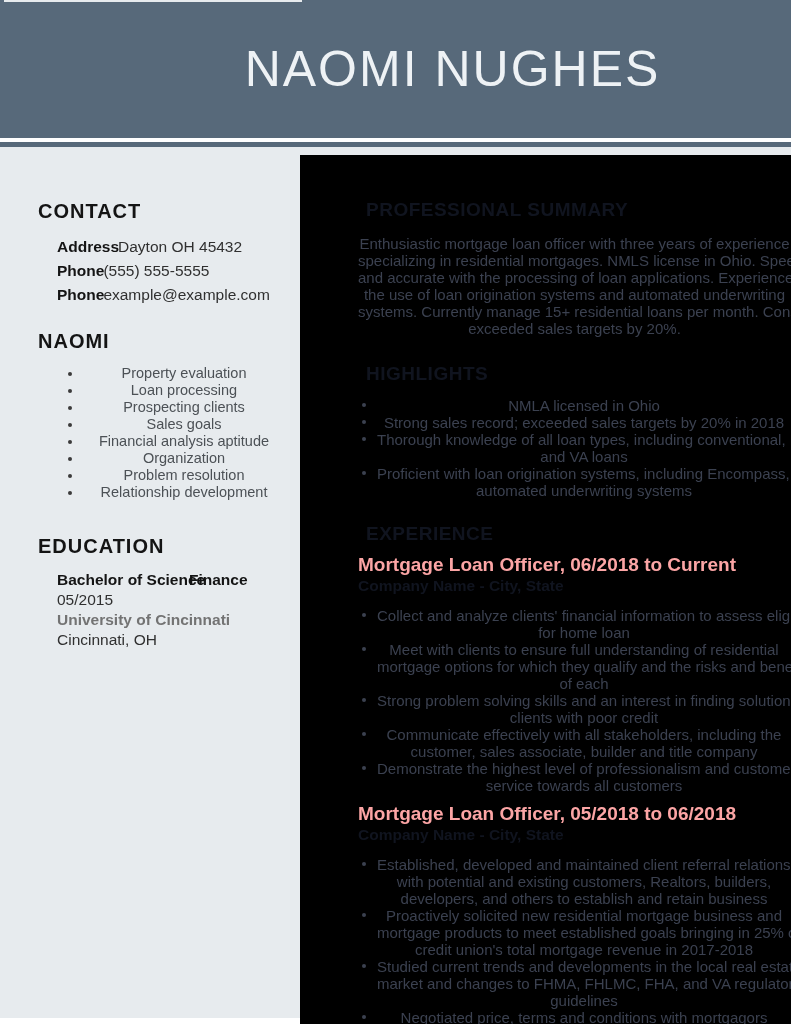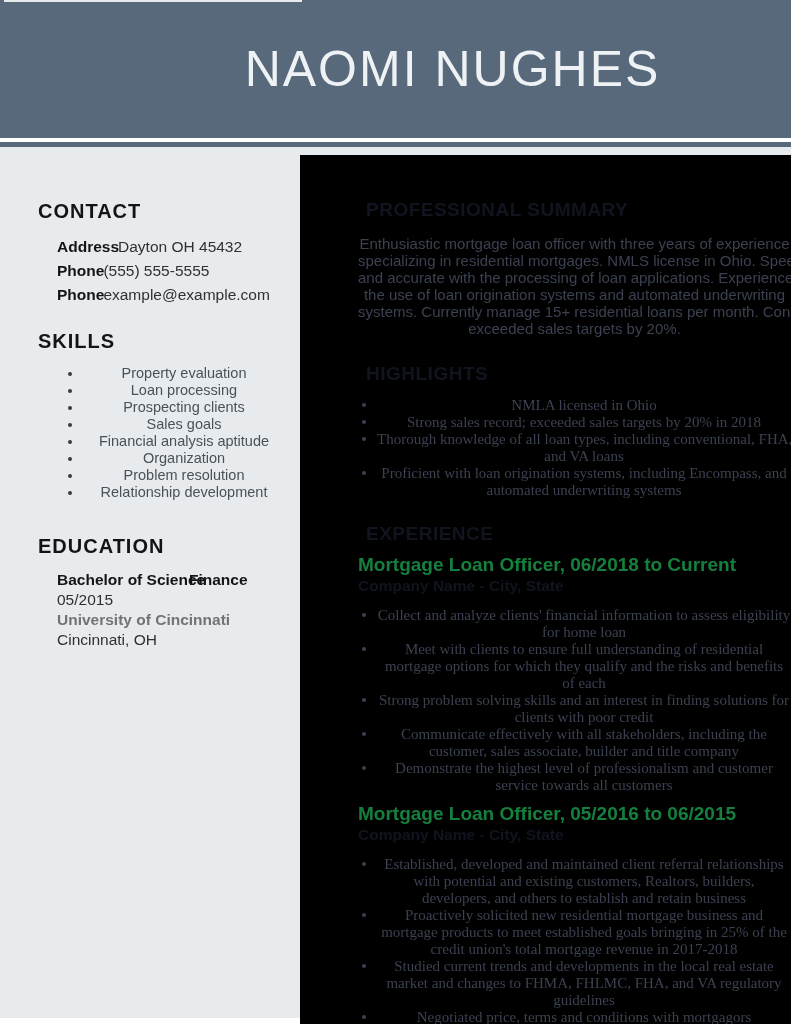--- a/index.html
+++ b/index.html
@@ -39,25 +39,25 @@
   .edu-bold{font-weight:700;color:#737373;}
 
   
   .panel{position:absolute;left:300px;top:155px;width:491px;height:869px;background:#000000;
          box-sizing:border-box;padding:36px 0 0 58px;overflow:hidden;}
   .dark-h{font-size:19px;font-weight:700;letter-spacing:0.5px;color:#10141f;margin:8px;line-height:22px;}
   .h-highlights{margin-top:26px;}
   .h-exp{margin-top:24px;}
   .sum-lines{margin-top:14px;}
   .panel .ln{font-size:15px;line-height:17px;color:#3b4150;}
-  .blist{list-style:none;margin:12px 0 0 0;padding:0;font-family:Liberation Serif, serif;}
+  .blist{list-style:none;margin:12px 0 0 0;padding:0;}
   .blist li{position:relative;padding-left:19px;}
   .blist li::before{content:"";position:absolute;left:4px;top:6px;width:4px;height:4px;
                     border-radius:50%;background:#3b4150;}
-  .job-title{font-size:19px;font-weight:700;color:#15803d;line-height:24px;margin-top:8px;
+  .job-title{font-size:19px;font-weight:700;color:#fca5a5;line-height:24px;margin-top:8px;
              white-space:nowrap;overflow:hidden;}
   .job-company{font-size:15.5px;font-weight:700;color:#10141f;line-height:18px;
                white-space:nowrap;overflow:hidden;}
   .job2{margin-top:4px;}
 </style>
 </head>
 <body>
 
 <div class="header">
   <div class="header-topline"></div>
@@ -72,21 +72,21 @@
   <section>
     <h2 class="side-h">CONTACT</h2>
     <div class="contact-rows">
       <div class="c-row"><span class="c-label">Address</span><span>Dayton OH 45432</span></div>
       <div class="c-row"><span class="c-label">Phone</span><span>(555) 555-5555</span></div>
       <div class="c-row"><span class="c-label">Phone</span><span>example@example.com</span></div>
     </div>
   </section>
 
   <section class="sec-skills">
-    <h2 class="side-h">SKILLS</h2>
+    <h2 class="side-h">NAOMI</h2>
     <ul class="skills">
         <li>
           <div class="ln">Property evaluation</div>
         </li>
         <li>
           <div class="ln">Loan processing</div>
         </li>
         <li>
           <div class="ln">Prospecting clients</div>
         </li>
@@ -175,21 +175,21 @@
           <div class="ln">customer, sales associate, builder and title company</div>
         </li>
         <li>
           <div class="ln">Demonstrate the highest level of professionalism and customer</div>
           <div class="ln">service towards all customers</div>
         </li>
       </ul>
   </div>
 
   <div class="job2">
-    <div class="job-title">Mortgage Loan Officer, 05/2016 to 06/2015</div>
+    <div class="job-title">Mortgage Loan Officer, 05/2018 to 06/2018</div>
     <div class="job-company">Company Name - City, State</div>
     <ul class="blist">
         <li>
           <div class="ln">Established, developed and maintained client referral relationships</div>
           <div class="ln">with potential and existing customers, Realtors, builders,</div>
           <div class="ln">developers, and others to establish and retain business</div>
         </li>
         <li>
           <div class="ln">Proactively solicited new residential mortgage business and</div>
           <div class="ln">mortgage products to meet established goals bringing in 25% of the</div>

